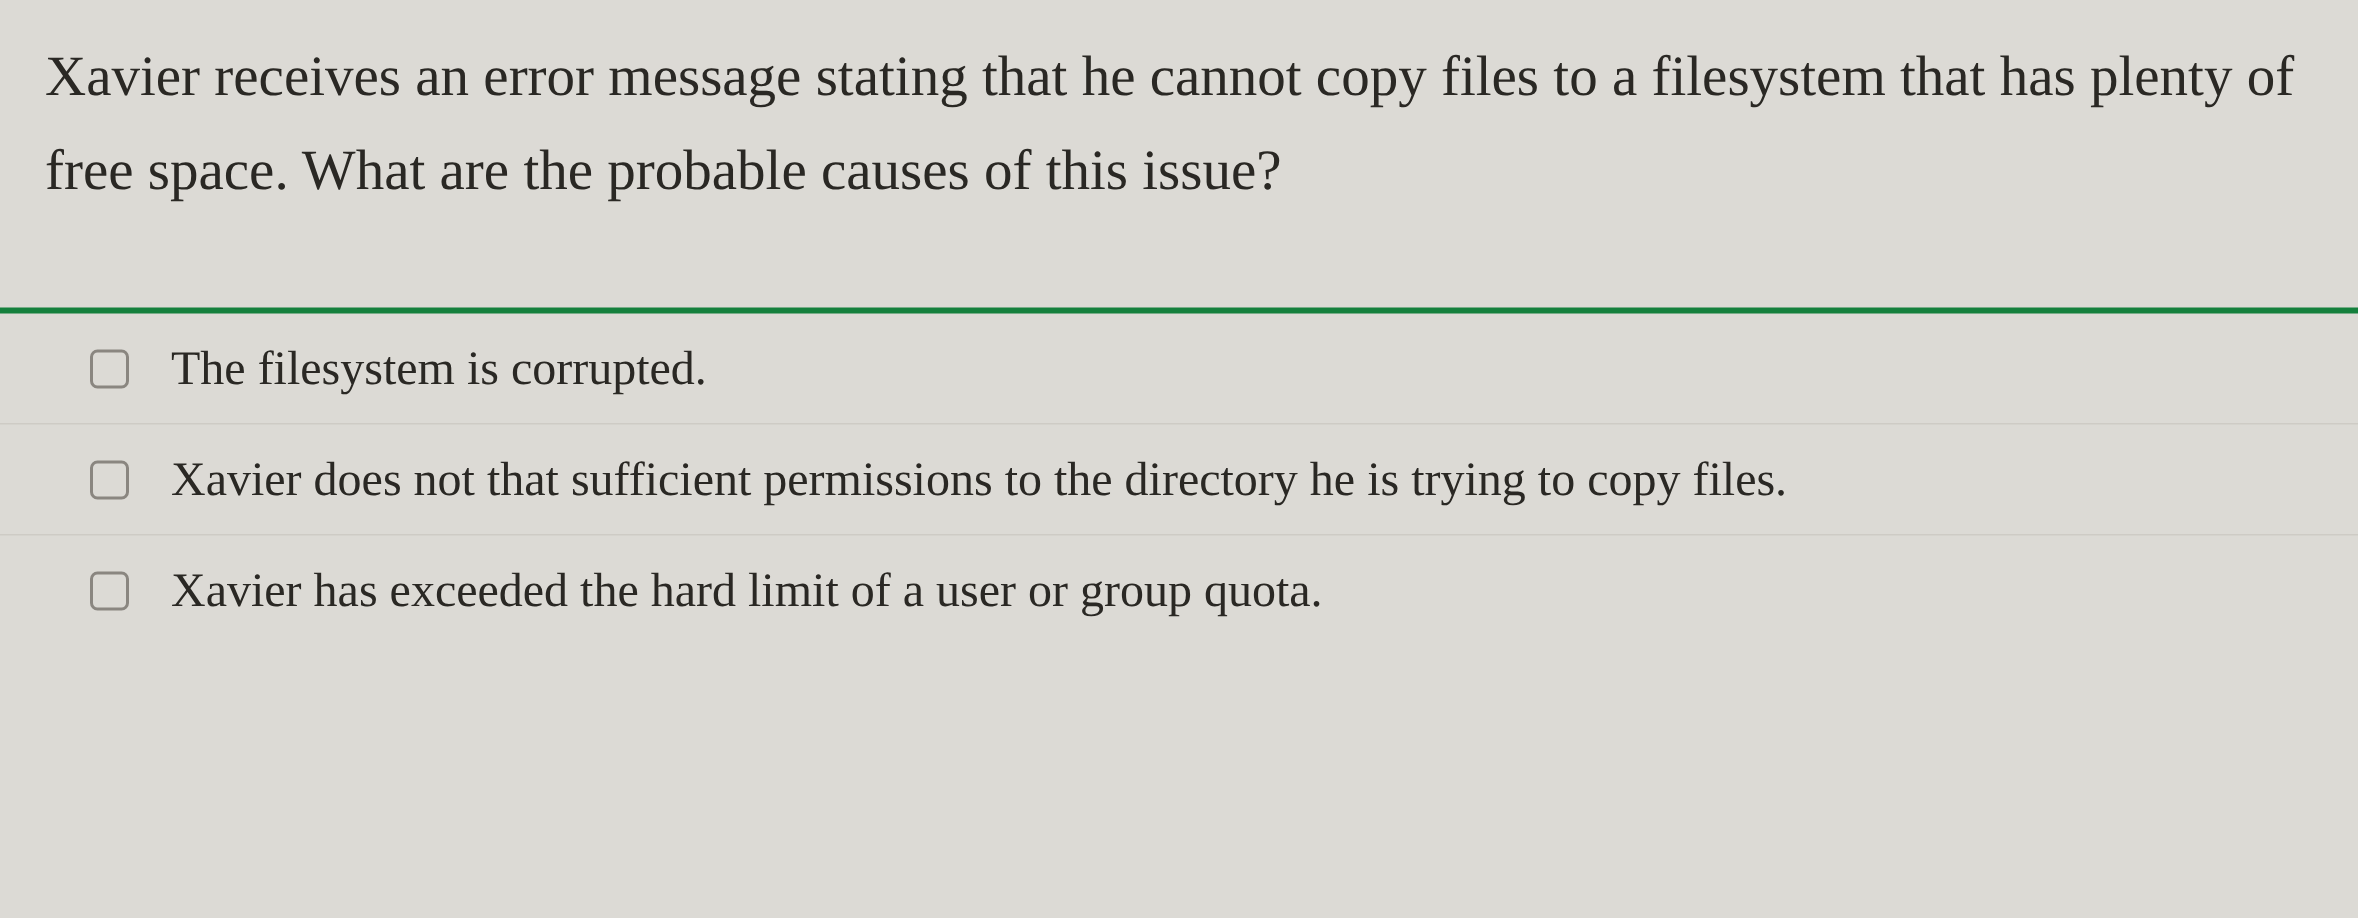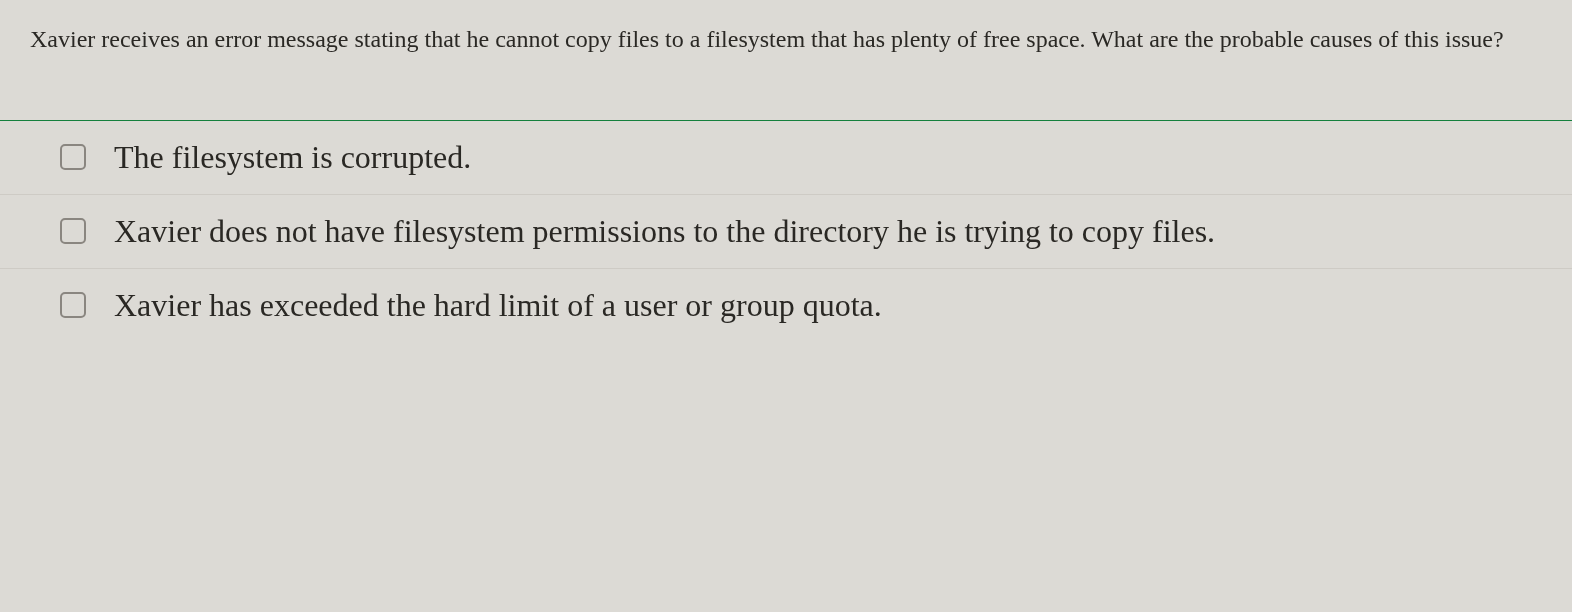--- a/index.html
+++ b/index.html
@@ -14,26 +14,26 @@
       background: #dcdad5;
       color: #2a2824;
       padding: 0;
     }
     .question-container {
       width: 100%;
       height: 100%;
     }
     .question-text {
       padding: 20px 30px 60px 30px;
-      font-size: 24px;
+      font-size: 38px;
       line-height: 1.65;
       color: #2a2824;
     }
     .options-list {
-      border-top: 1px solid #15803d;
+      border-top: 4px solid #15803d;
     }
     .option-item {
       display: flex;
       align-items: center;
       padding: 18px 30px 18px 60px;
       border-bottom: 1px solid #cecbc5;
       font-size: 32px;
       color: #2a2824;
     }
     .option-item:last-child {
@@ -59,20 +59,20 @@
 
 <div class="question-container">
   <div class="question-text">Xavier receives an error message stating that he cannot copy files to a filesystem that has plenty of free space. What are the probable causes of this issue?</div>
   <div class="options-list">
     <div class="option-item">
       <div class="checkbox"></div>
       <span class="option-label">The filesystem is corrupted.</span>
     </div>
     <div class="option-item">
       <div class="checkbox"></div>
-      <span class="option-label">Xavier does not have filesystem permissions to the directory he is trying to copy files.</span>
+      <span class="option-label">Xavier does not that sufficient permissions to the directory he is trying to copy files.</span>
     </div>
     <div class="option-item">
       <div class="checkbox"></div>
       <span class="option-label">Xavier has exceeded the hard limit of a user or group quota.</span>
     </div>
   </div>
 </div>
 
 </body></html>

